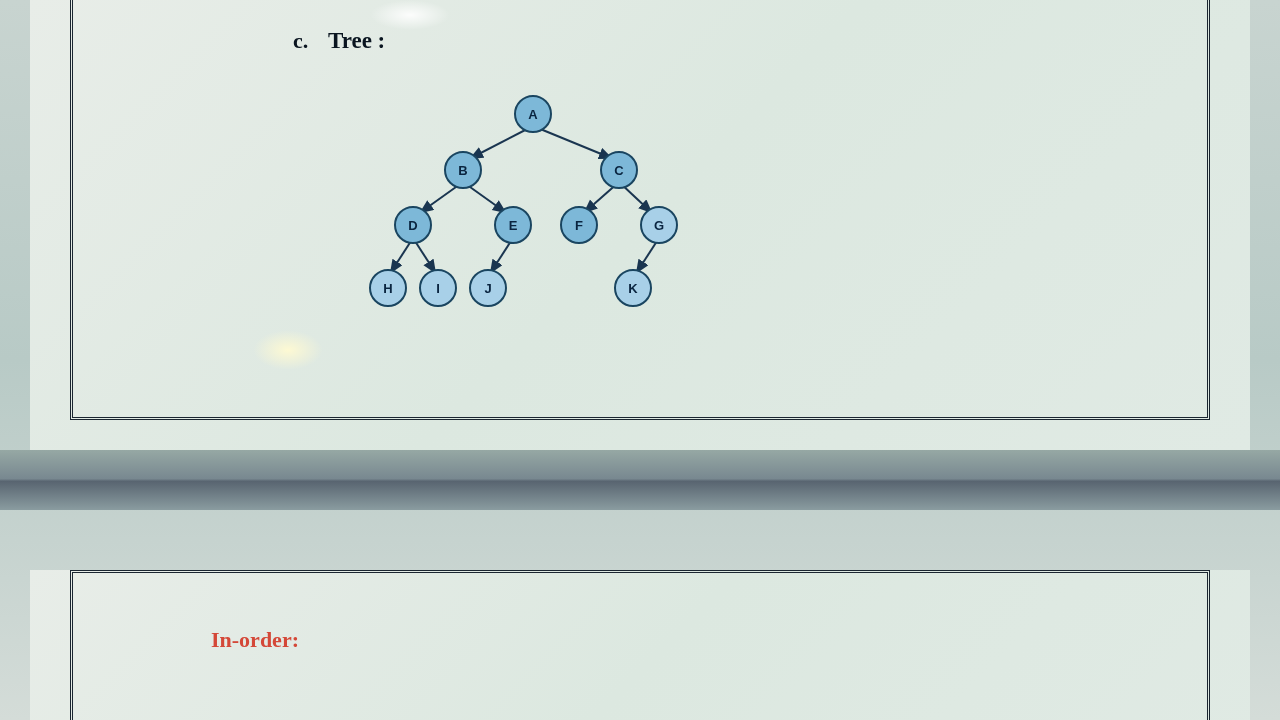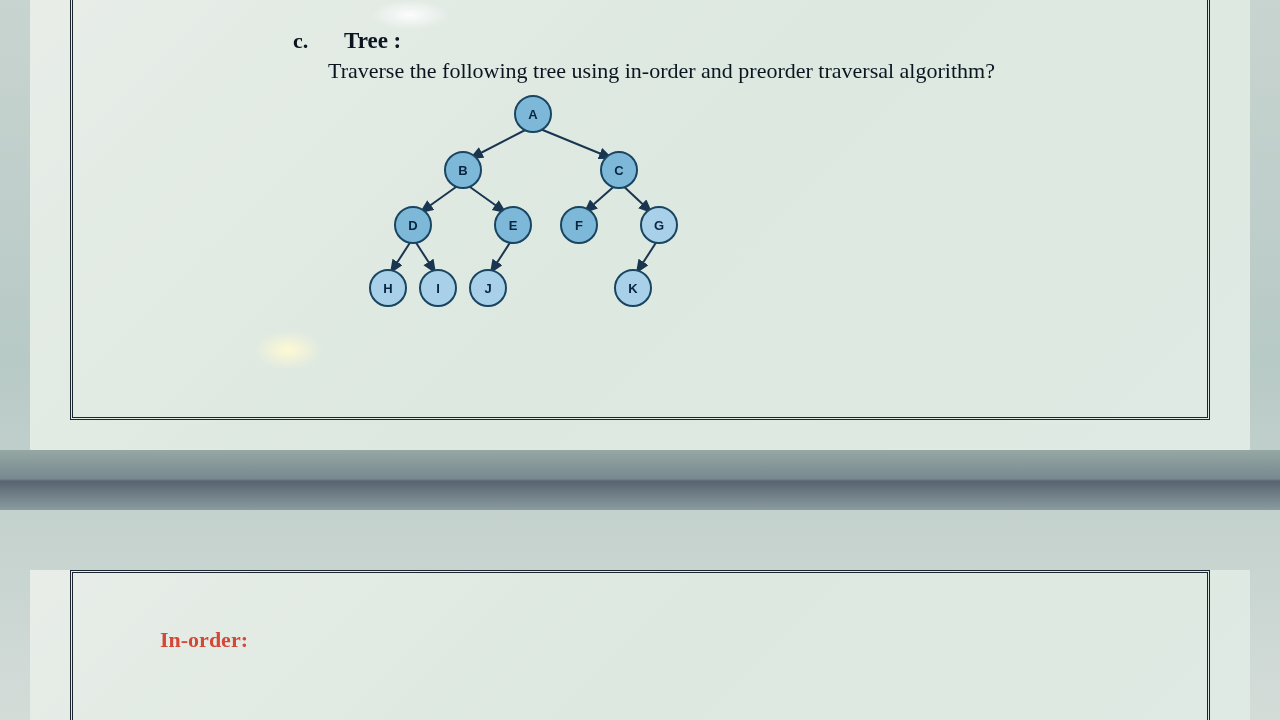--- a/index.html
+++ b/index.html
@@ -42,21 +42,21 @@
     .question-label {
       position: absolute;
       left: 220px;
       top: 28px;
       font-size: 22px;
       font-weight: bold;
       color: #0a1520;
     }
     .question-title {
       position: absolute;
-      left: 271px;
+      left: 255px;
       top: 28px;
       font-size: 23px;
       font-weight: bold;
       color: #0a1520;
     }
     .question-text {
       position: absolute;
       left: 255px;
       top: 58px;
       font-size: 22px;
@@ -96,21 +96,21 @@
       stroke-width: 2;
       fill: none;
     }
     .arrow {
       fill: #1a3550;
     }
     .answer-label {
       color: #d44838;
       font-size: 22px;
       font-weight: bold;
-      margin-left: 57px;
+      margin-left: 108px;
       line-height: 1.5;
     }
     .divider-gap {
       height: 60px;
       background: linear-gradient(180deg, #96a8a4 0%, #788890 48%, #586470 52%, #8a9ca0 100%);
       margin: 0;
     }
     .glare1 {
       position: absolute;
       left: 340px;
@@ -131,21 +131,20 @@
     }
   </style>
 </head>
 <body>
 
 <div class="page-section top-section">
   <div class="glare1"></div>
   <div class="inner-frame top-frame">
     <div class="question-label">c.</div>
     <div class="question-title">Tree :</div>
-    <div class="question-text">Traverse the following tree using in-order and preorder traversal algorithm?</div>
 
     <div class="tree-container">
       <svg class="tree-svg" viewBox="0 0 360 230">
         <defs>
           <marker id="arr" markerWidth="8" markerHeight="8" refX="6" refY="3" orient="auto">
             <path d="M0,0 L7,3 L0,6 Z" class="arrow"></path>
           </marker>
         </defs>
 
         <line class="edge" x1="180" y1="36" x2="118" y2="68" marker-end="url(#arr)"></line>

